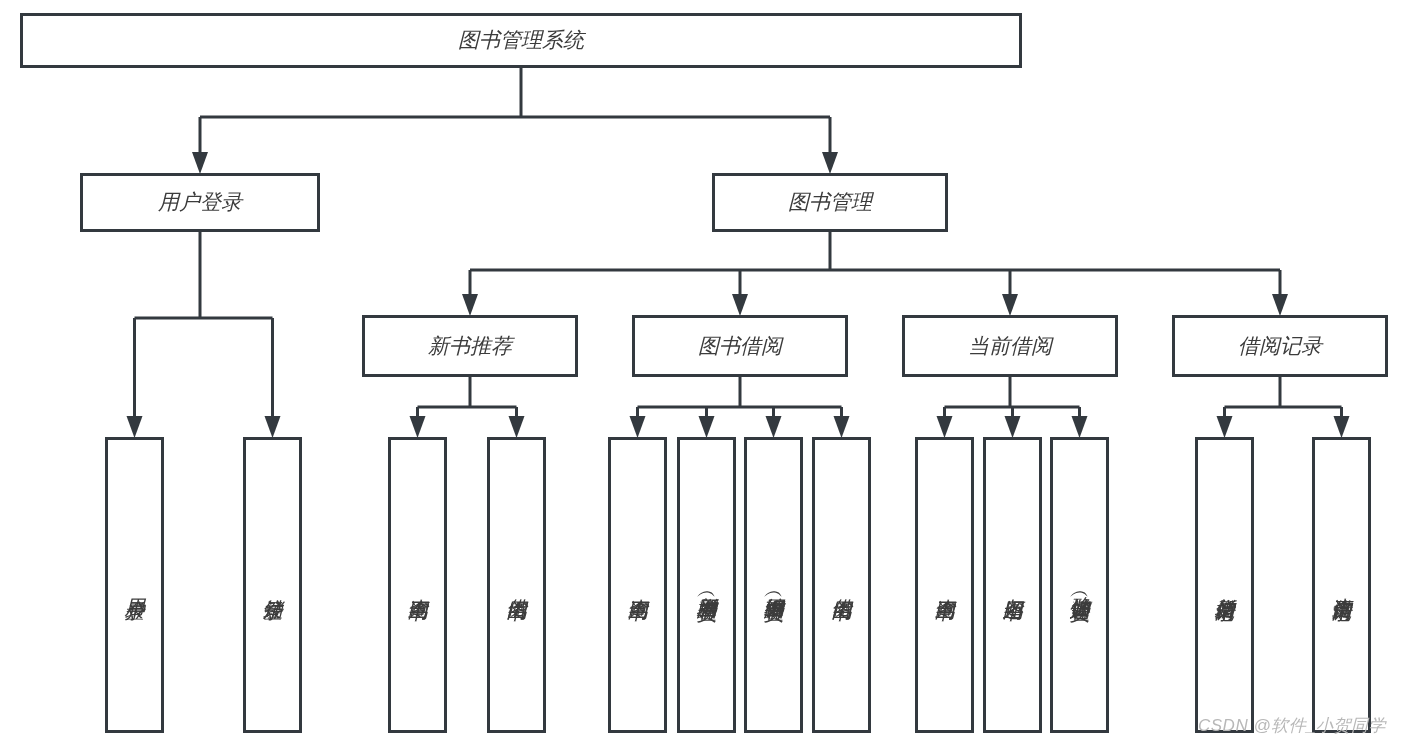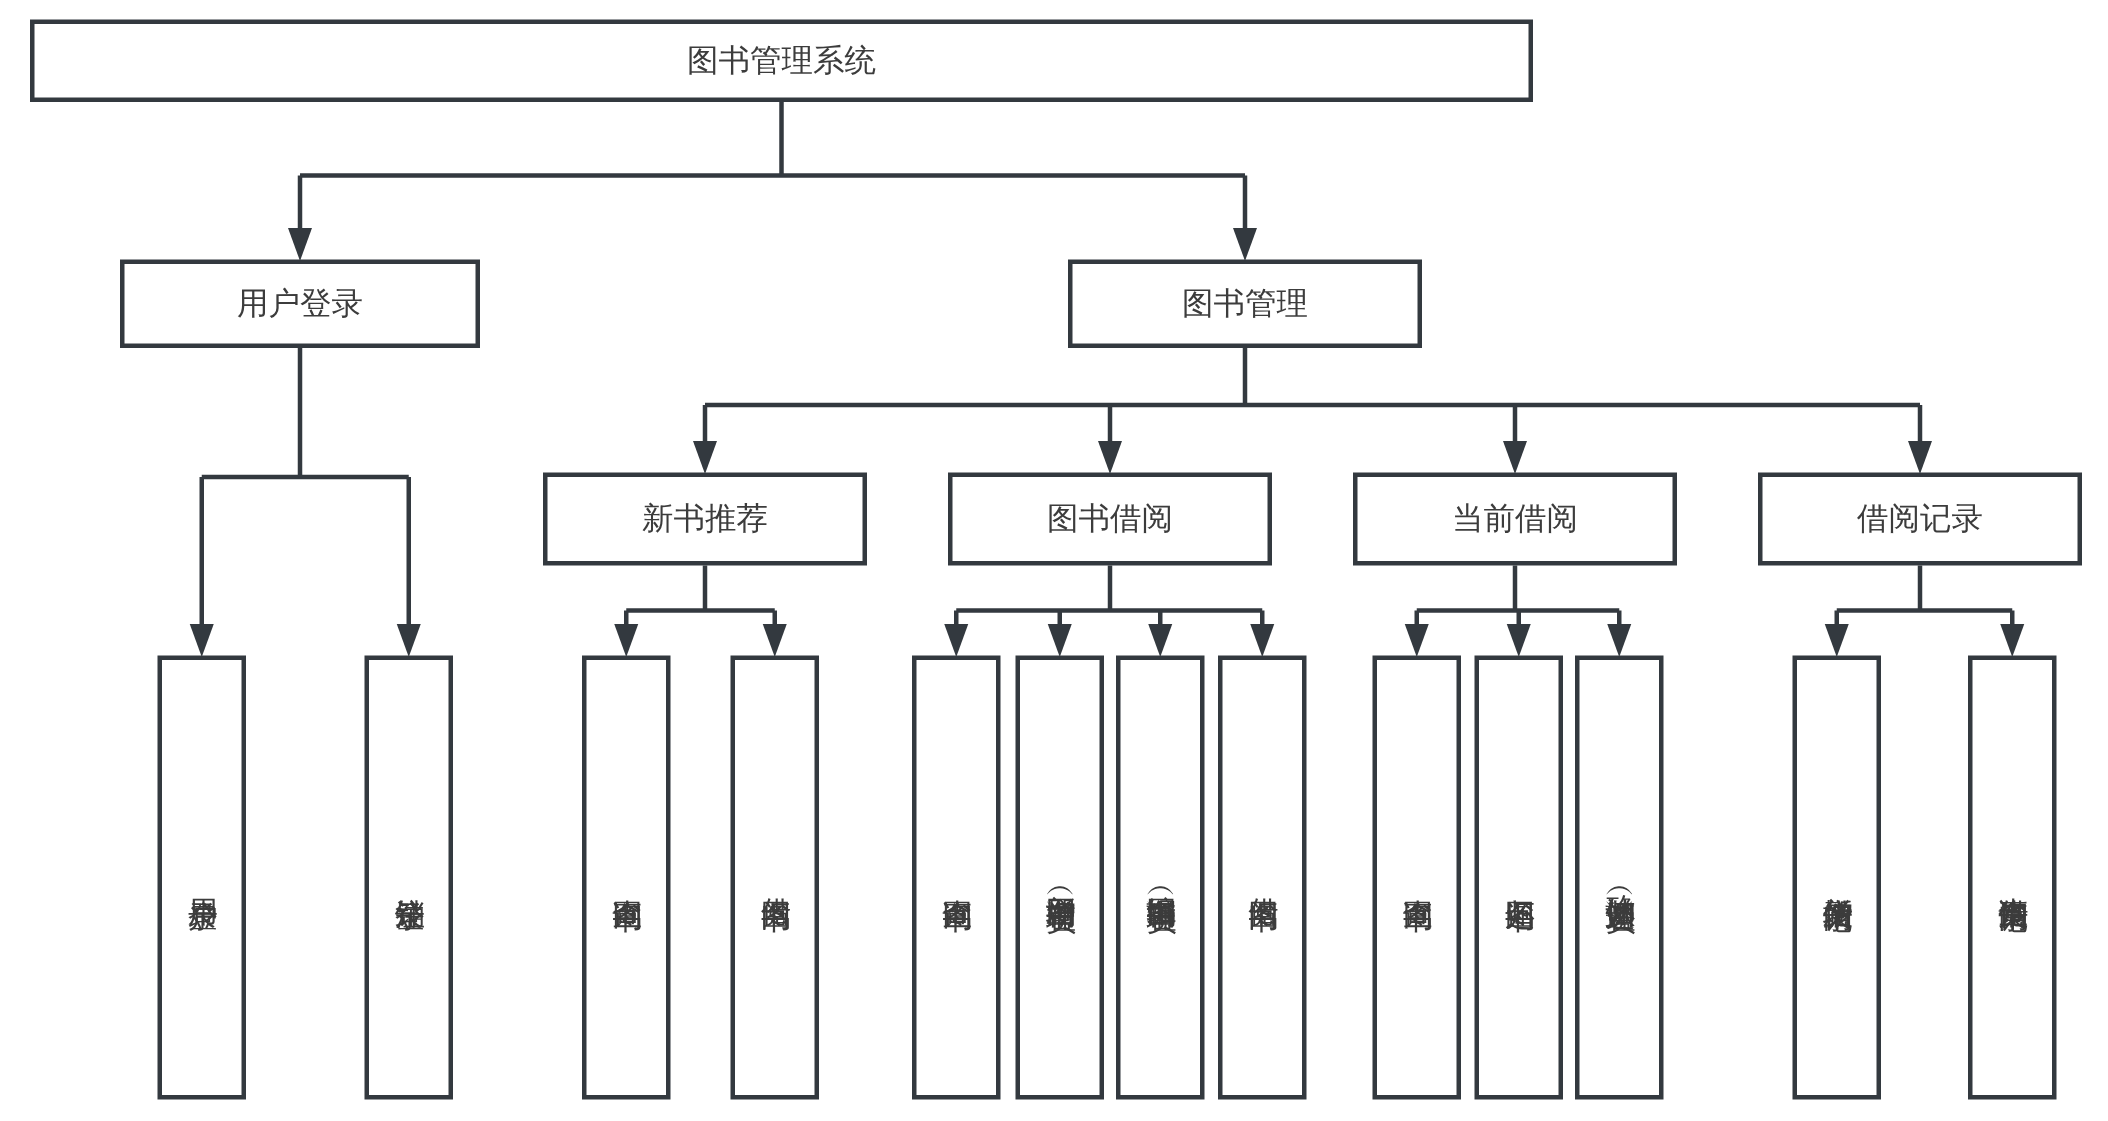--- a/index.html
+++ b/index.html
@@ -11,20 +11,21 @@
     width: 1405px;
     height: 747px;
     font-family: "Liberation Sans", "DejaVu Sans", sans-serif;
     overflow: hidden;
     position: relative;
   }
   #diagram-root {
     position: relative;
     width: 1350px;
     height: 747px;
+    font-style: italic;
   }
   svg#flow-svg {
     position: absolute;
     top: 0;
     left: 0;
     width: 1405px;
     height: 747px;
   }
   .node-rect {
     fill: #ffffff;
@@ -172,14 +173,15 @@
       <div class="node-label-v" style="left: 677px; top: 437px; width: 59px; height: 296px;">新增图书（管理员）</div>
       <div class="node-label-v" style="left: 744px; top: 437px; width: 59px; height: 296px;">编辑图书（管理员）</div>
       <div class="node-label-v" style="left: 812px; top: 437px; width: 59px; height: 296px;">借阅图书</div>
       <div class="node-label-v" style="left: 915px; top: 437px; width: 59px; height: 296px;">查询图书</div>
       <div class="node-label-v" style="left: 983px; top: 437px; width: 59px; height: 296px;">归还图书</div>
       <div class="node-label-v" style="left: 1050px; top: 437px; width: 59px; height: 296px;">确认归还（管理员）</div>
       <div class="node-label-v" style="left: 1195px; top: 437px; width: 59px; height: 296px;">新增借阅记录</div>
       <div class="node-label-v" style="left: 1312px; top: 437px; width: 59px; height: 296px;">查询借阅记录</div>
     </div>
 
+  <div class="watermark" id="watermark-el" style="left: 1198px; top: 714px;">CSDN @软件_小贺同学</div>
 
 </div>
 
 </body></html>

